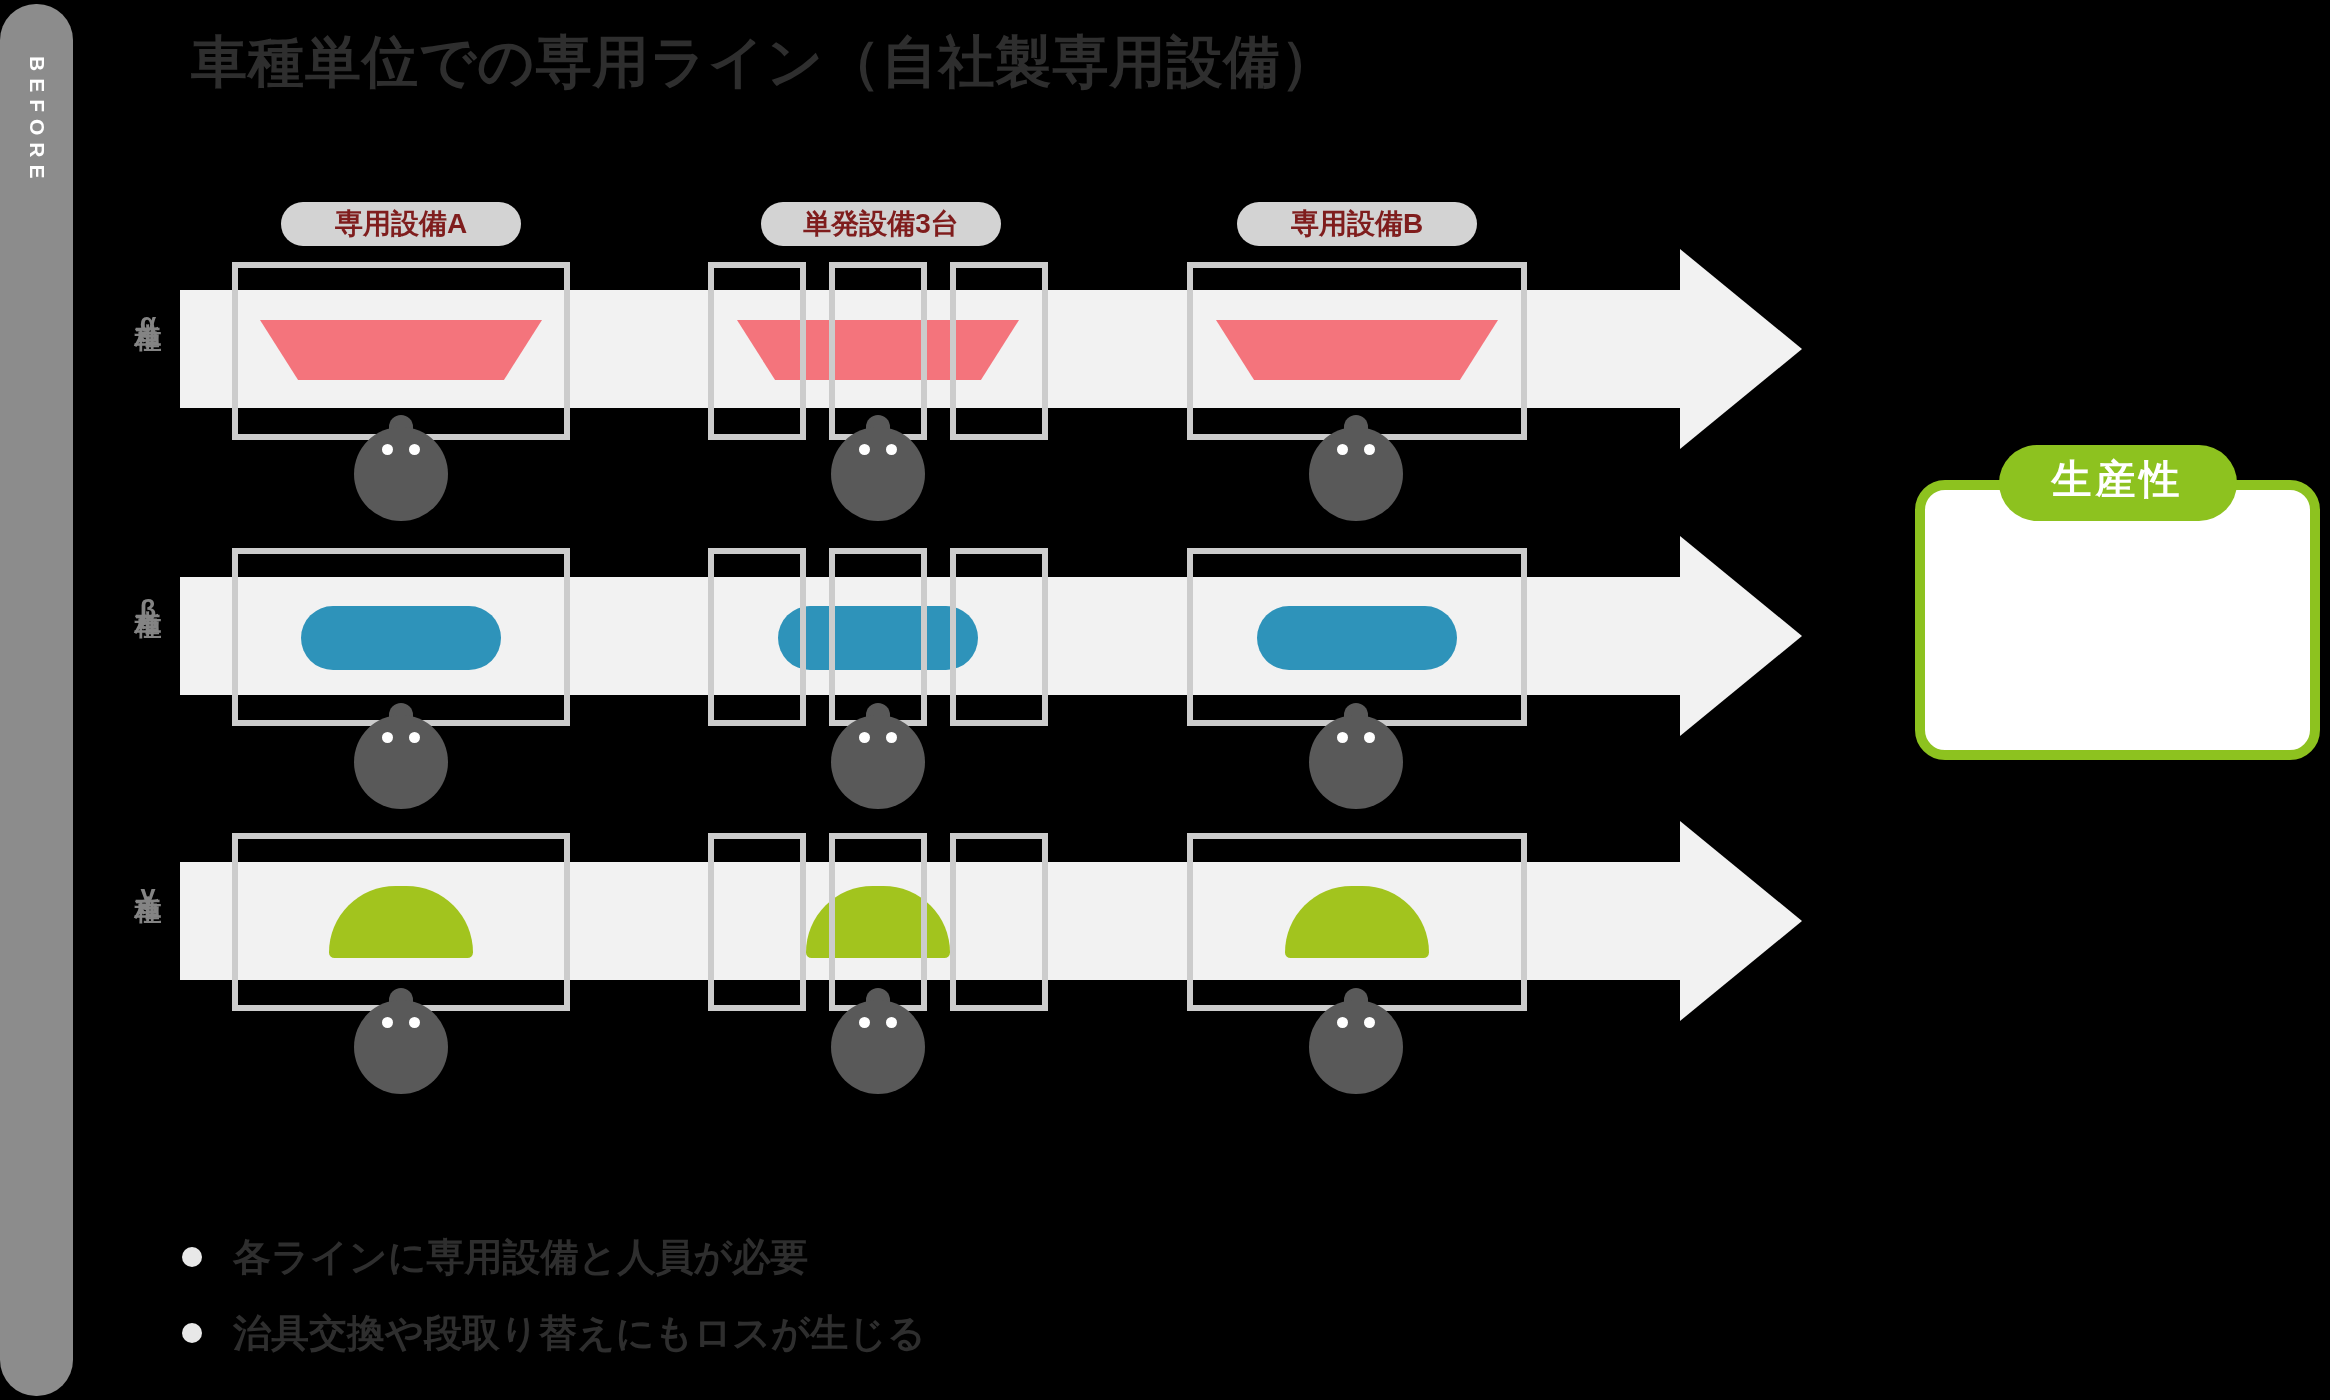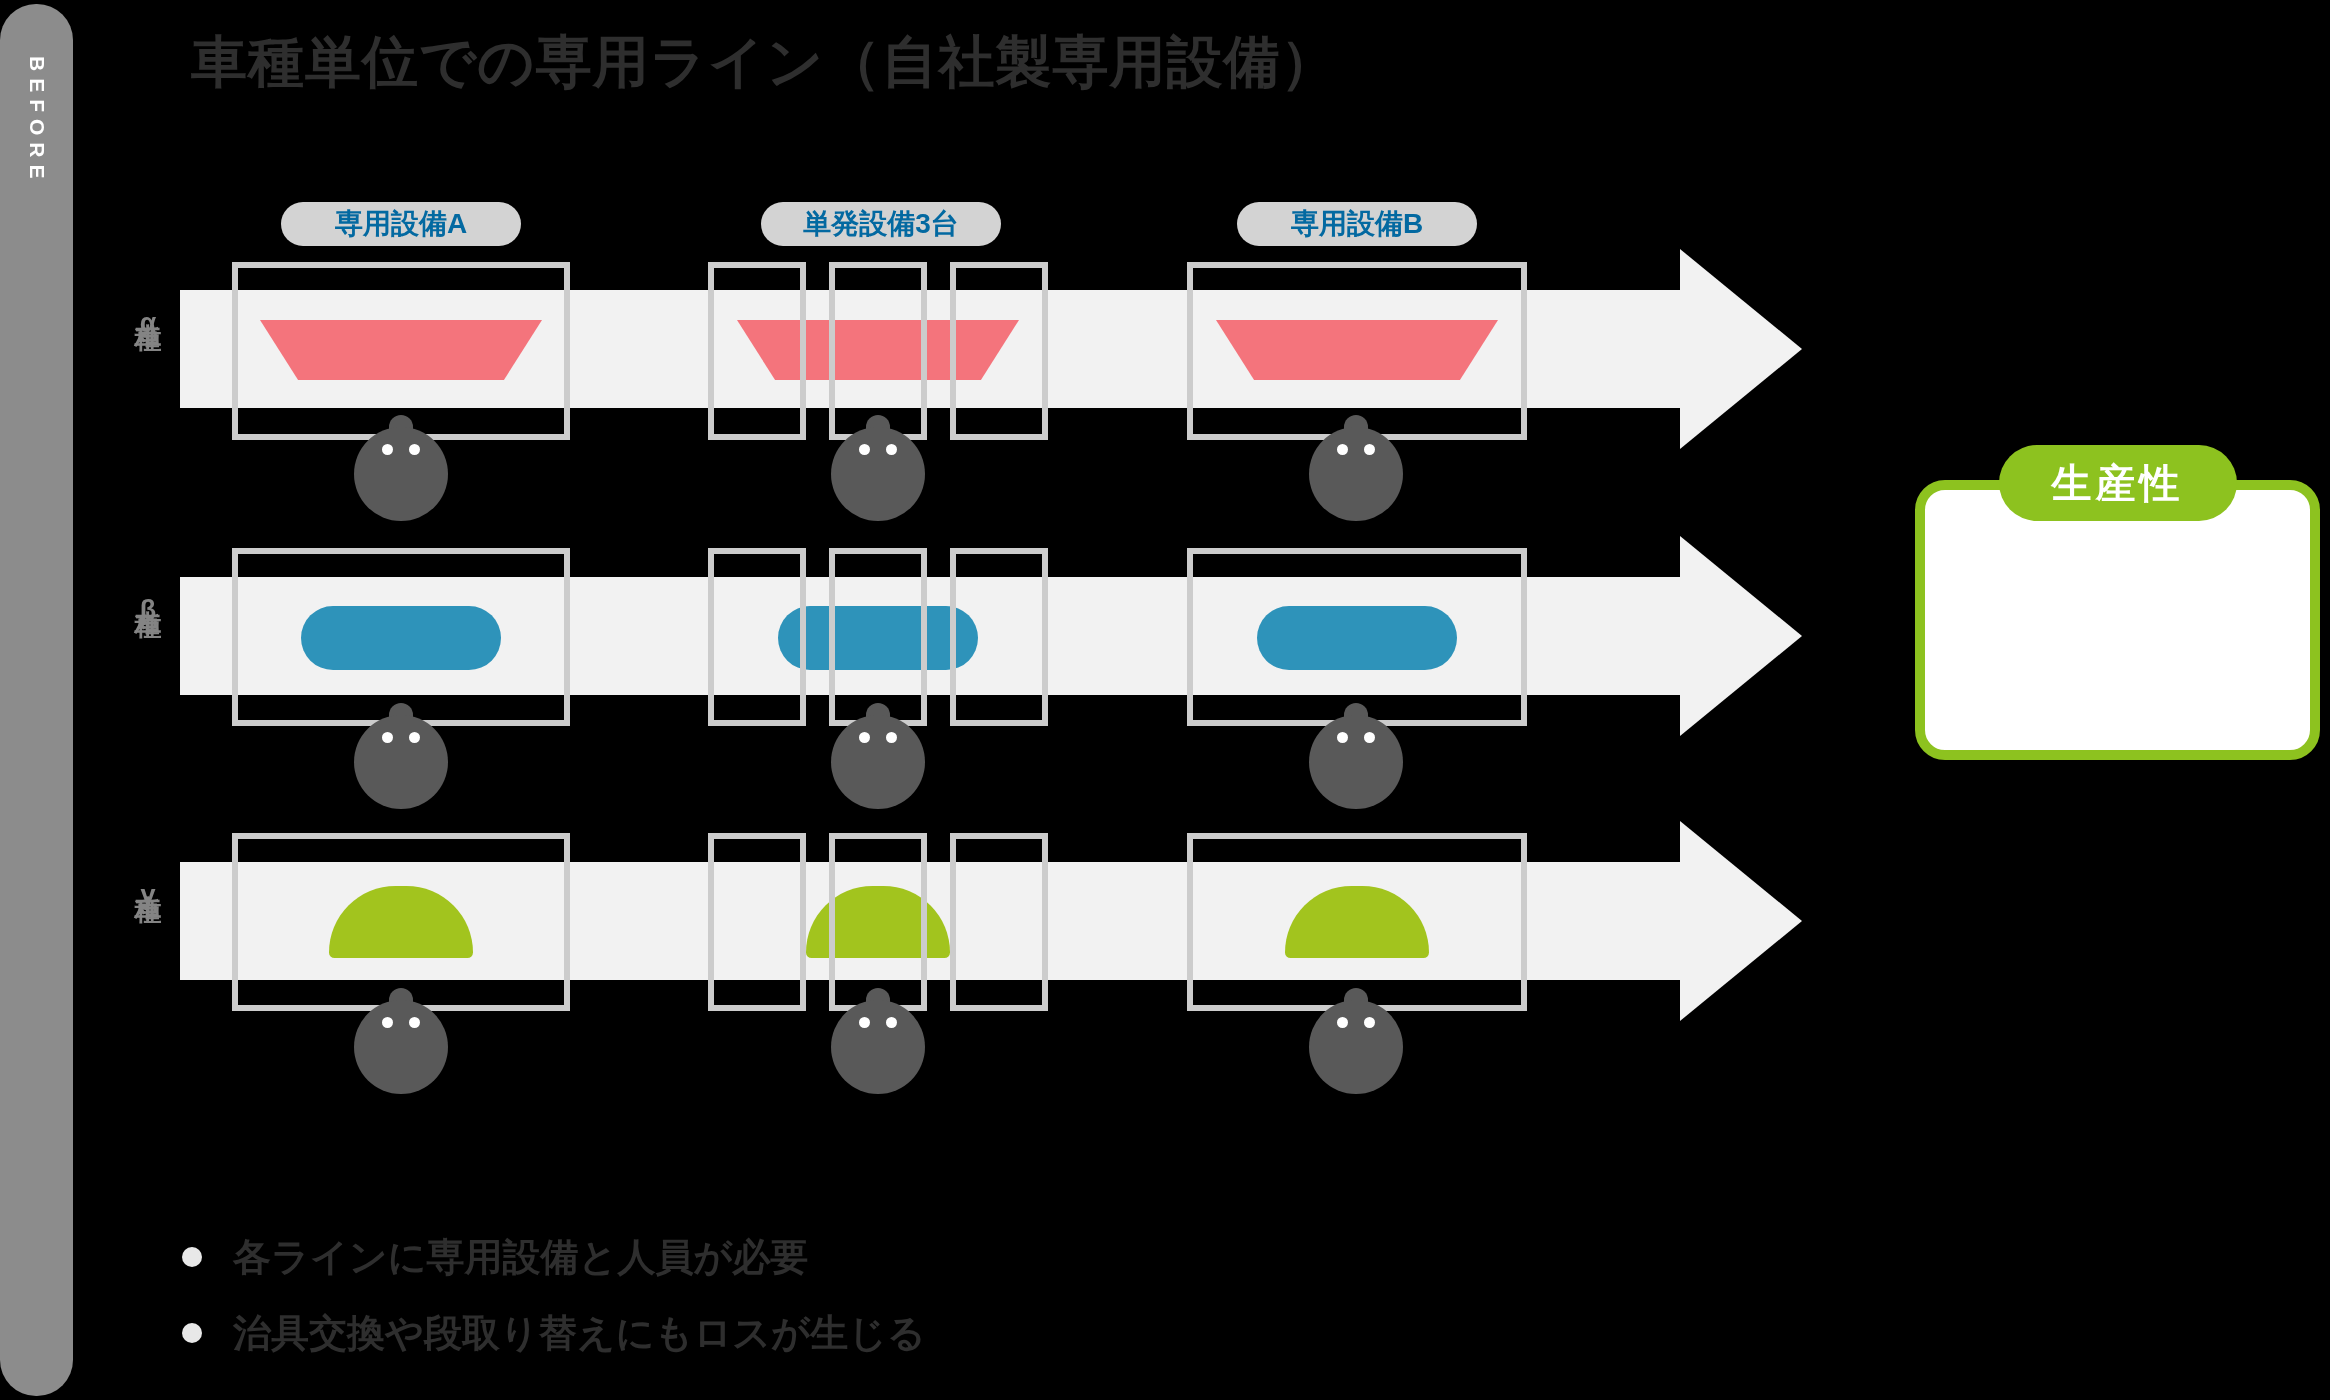--- a/index.html
+++ b/index.html
@@ -12,21 +12,21 @@
   .before-text{position:absolute;left:50%;transform:translateX(-50%);top:52px;
                writing-mode:vertical-rl;color:#fff;font-weight:bold;font-size:21px;
                letter-spacing:7px;}
 
   
   .title{position:absolute;left:186px;top:20px;margin:5px;font-size:56px;font-weight:bold;
          color:#2E2E2E;letter-spacing:1px;white-space:nowrap;}
 
   
   .equip-pill{position:absolute;top:202px;width:240px;height:44px;border-radius:22px;
-              background:#D3D3D3;color:#0369a1;font-size:28px;font-weight:bold;
+              background:#D3D3D3;color:#7f1d1d;font-size:28px;font-weight:bold;
               text-align:center;line-height:44px;z-index:5;}
 
   
   .line-label{position:absolute;left:134px;width:32px;writing-mode:vertical-rl;
               text-orientation:upright;color:#848484;font-size:27px;font-weight:bold;
               letter-spacing:3px;z-index:5;text-align:center;}
 
   
   .arrow-body{position:absolute;left:180px;width:1500px;height:118px;background:#F2F2F2;z-index:1;}
   .arrow-head{position:absolute;left:1680px;width:0;height:0;z-index:1;
@@ -52,21 +52,21 @@
   .worker .nub{position:absolute;left:35px;top:-12px;width:24px;height:30px;
                border-radius:12px;background:#595959;}
   .worker .head{position:absolute;left:0;top:0;width:94px;height:94px;border-radius:50%;
                 background:#595959;}
   .worker .eye{position:absolute;top:17px;width:11px;height:11px;border-radius:50%;background:#fff;}
   .worker .eye.l{left:28px;} .worker .eye.r{left:55px;}
 
   
   .prod-card{position:absolute;left:1915px;top:480px;width:405px;height:280px;
              box-sizing:border-box;background:#fff;border:10px solid #8DC21F;
-             border-radius:30px;z-index:6;text-align:center;}
+             border-radius:30px;z-index:6;text-align:center;font-family:Liberation Mono, monospace;}
   .prod-badge{position:absolute;left:50%;transform:translateX(-50%);top:-45px;
               width:238px;height:76px;border-radius:38px;background:#8DC21F;color:#fff;
               font-size:40px;font-weight:bold;line-height:76px;letter-spacing:4px;}
   .prod-value{margin-top:62px;font-size:104px;line-height:1;font-weight:bold;color:#8DC21F;}
   .prod-unit{margin-top:12px;font-size:33px;font-weight:bold;color:#8DC21F;letter-spacing:2px;}
 
   
   .note{position:absolute;left:182px;height:30px;z-index:5;}
   .note .dot{position:absolute;left:0;top:5px;width:20px;height:20px;border-radius:50%;
              background:#E8E8E8;}

